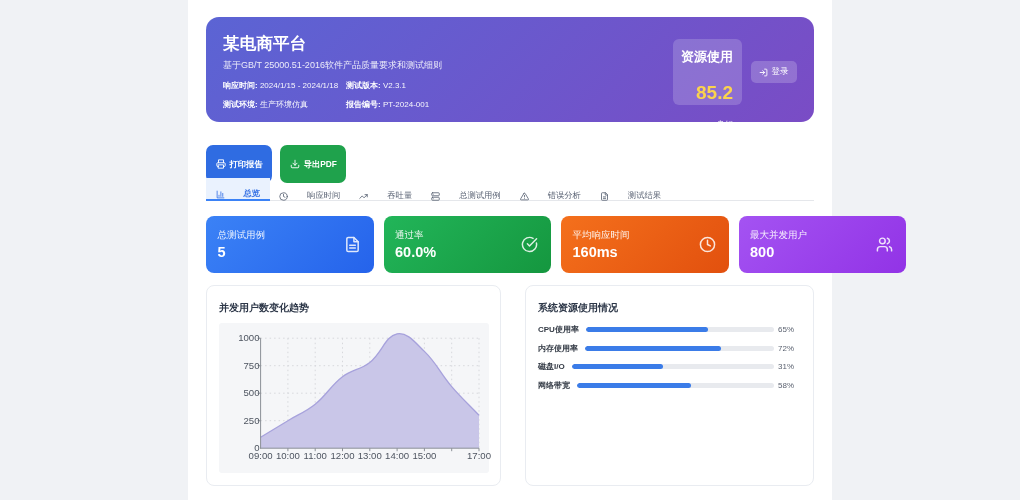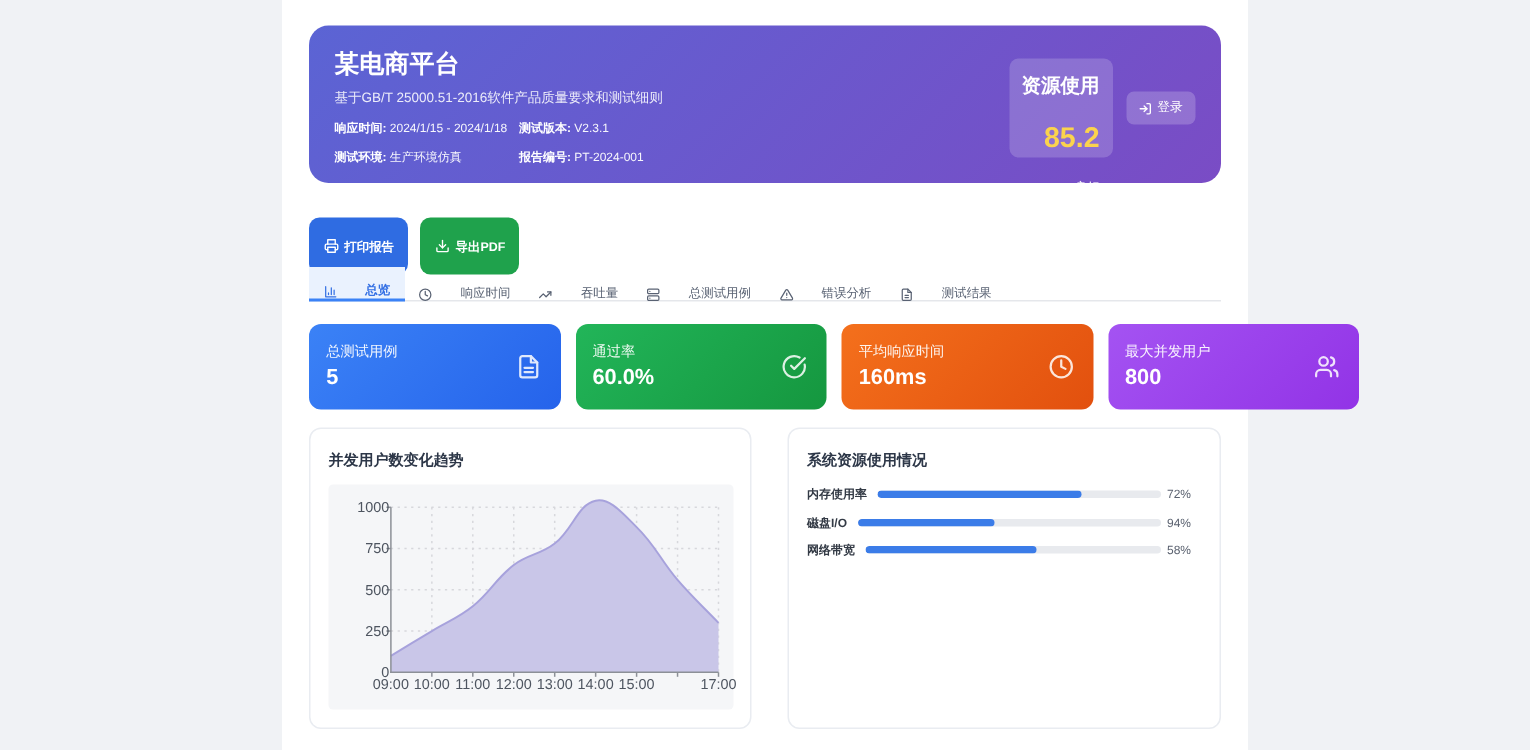--- a/index.html
+++ b/index.html
@@ -255,32 +255,39 @@
             <text x="205.4" y="136">15:00</text>
             <text x="260" y="136">17:00</text>
           </g>
         </svg>
       </div>
     </div>
     <div class="panel">
       <h3>系统资源使用情况</h3>
       <div class="rrows">
         <div class="rrow">
+            <span class="rlabel">CPU使用率</span>
+            <div class="track">
+              <div class="fill" style="width:65%"></div>
+            </div>
+            <span class="pct">65%</span>
+          </div>
+        <div class="rrow">
             <span class="rlabel">内存使用率</span>
             <div class="track">
               <div class="fill" style="width:72%"></div>
             </div>
             <span class="pct">72%</span>
           </div>
         <div class="rrow">
             <span class="rlabel">磁盘I/O</span>
             <div class="track">
               <div class="fill" style="width:45%"></div>
             </div>
-            <span class="pct">94%</span>
+            <span class="pct">31%</span>
           </div>
         <div class="rrow">
             <span class="rlabel">网络带宽</span>
             <div class="track">
               <div class="fill" style="width:58%"></div>
             </div>
             <span class="pct">58%</span>
           </div>
       </div>
     </div>

